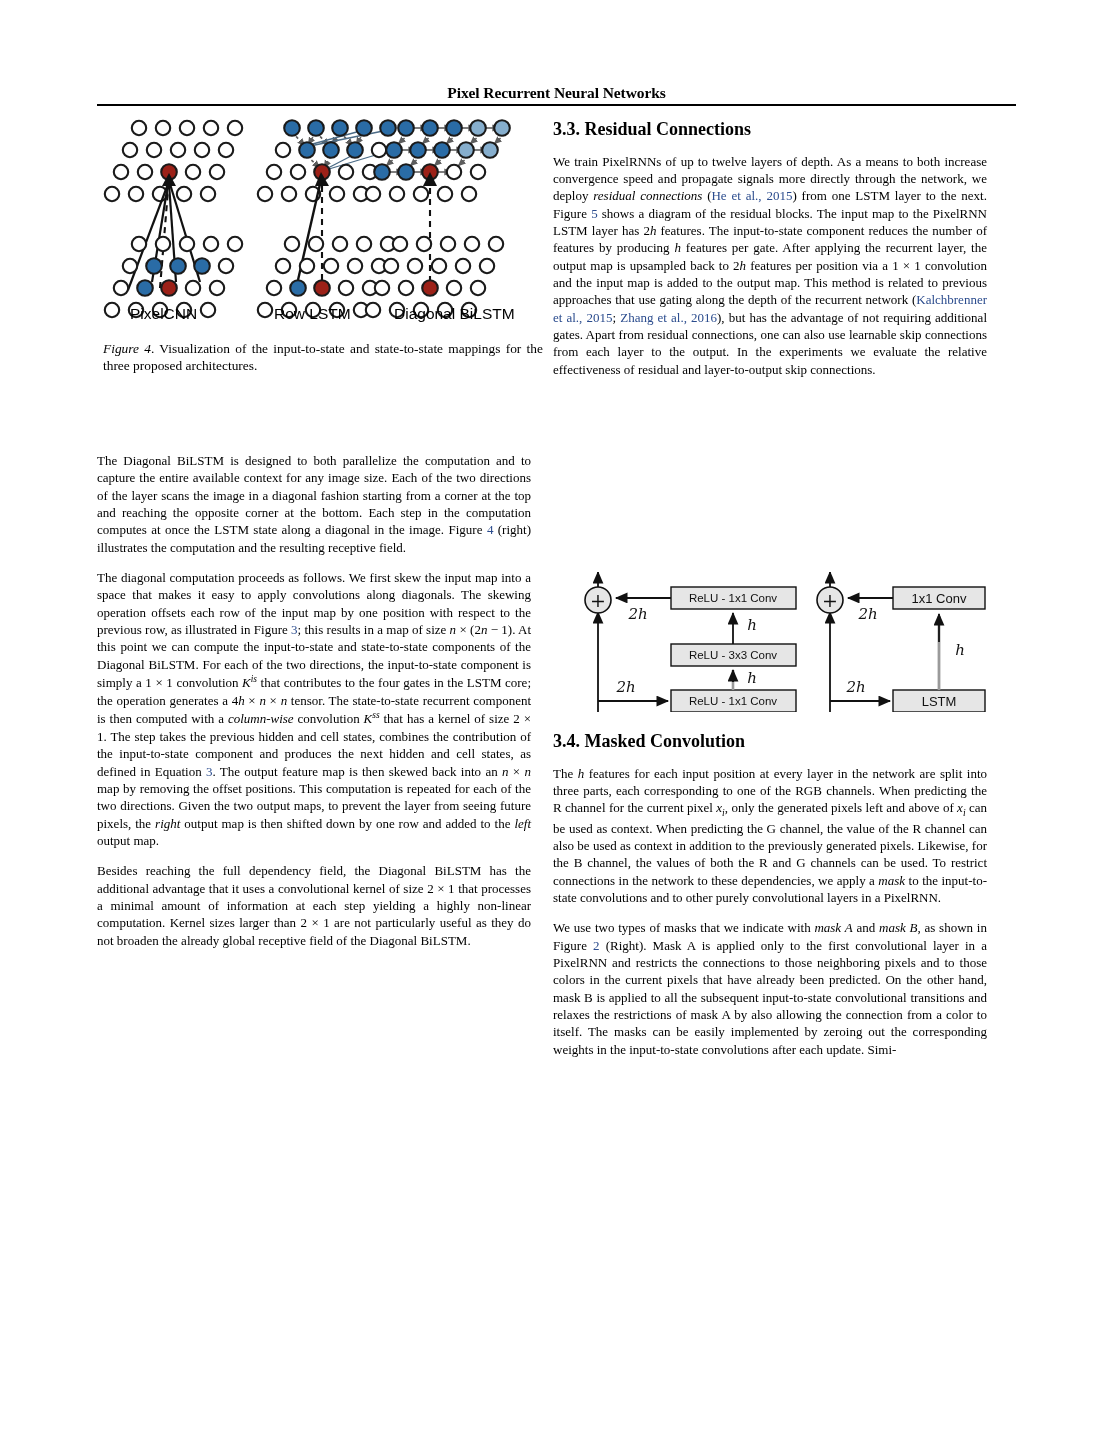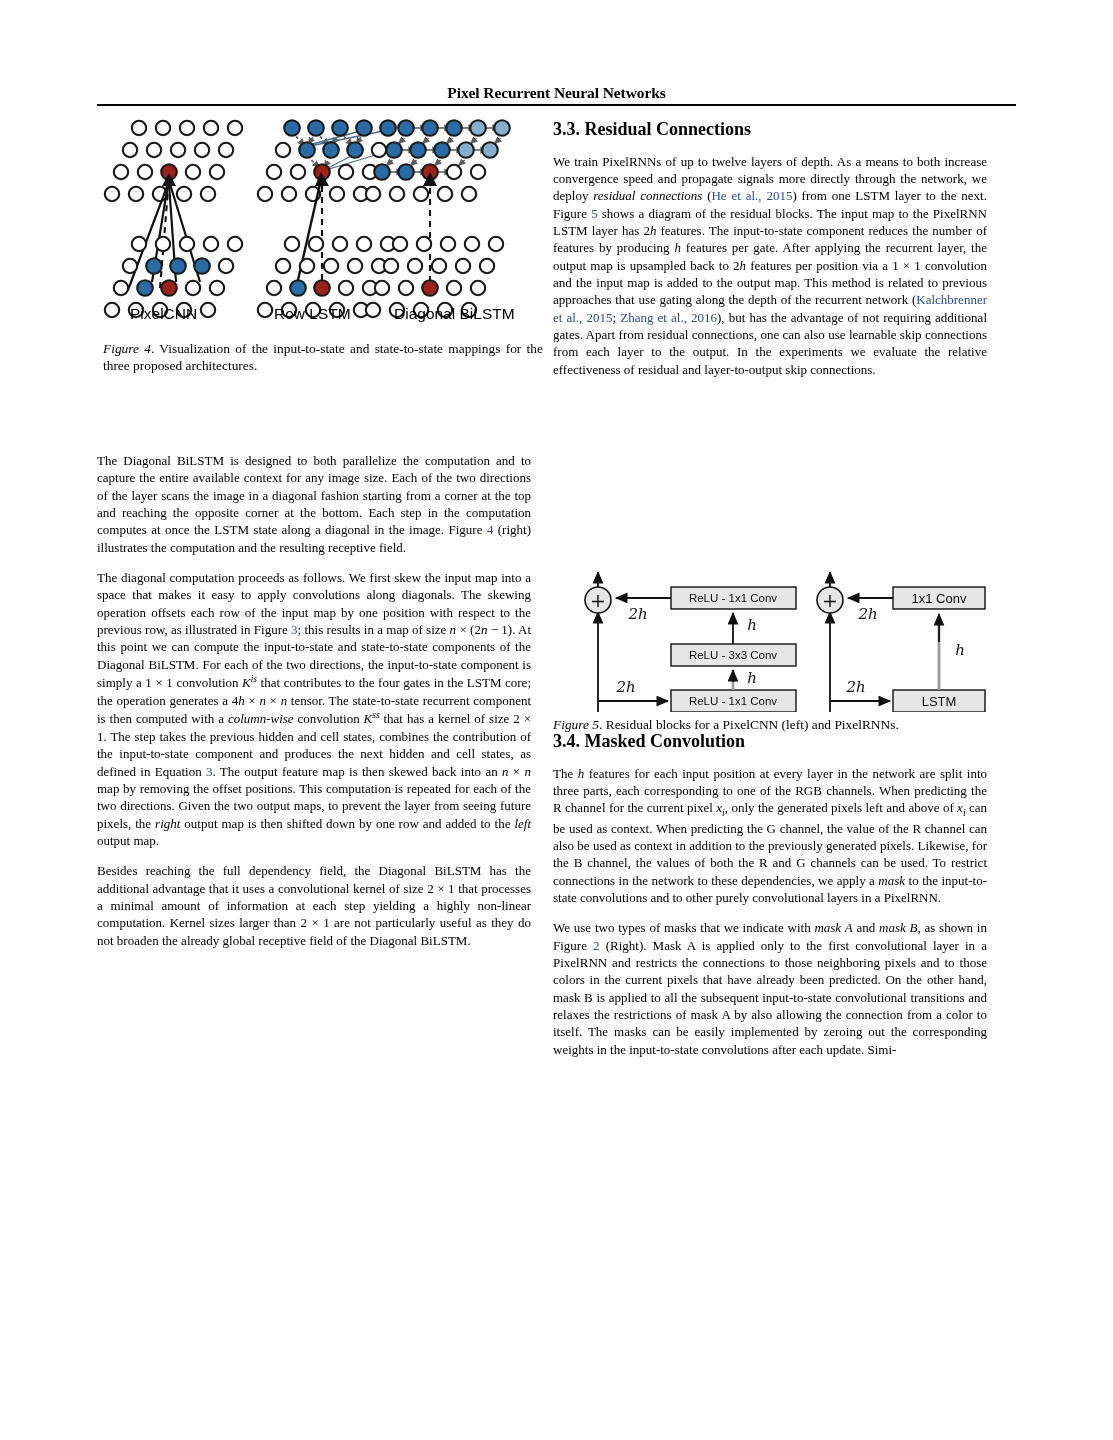--- a/index.html
+++ b/index.html
@@ -465,21 +465,20 @@
 
       <line x1="151" y1="118" x2="151" y2="44" stroke="#9a9a9a" stroke-width="2.8"></line>
       <line x1="151" y1="70" x2="151" y2="42" stroke="#111" stroke-width="1.8" marker-end="url(#a5)"></line>
       <text x="172" y="83" text-anchor="middle" font-family="DejaVu Serif, serif" font-size="15" font-style="italic" fill="#111">h</text>
 
       <line x1="42" y1="129" x2="102" y2="129" stroke="#111" stroke-width="1.8" marker-end="url(#a5)"></line>
       <text x="68" y="120" text-anchor="middle" font-family="DejaVu Serif, serif" font-size="15" font-style="italic" fill="#111">2h</text>
     </g>
   </svg>
 
-  <p id="fig5cap" class="caption"><span class="fignum">Figure 5</span><span>. Residual blocks for a PixelCNN (left) and PixelRNNs.</span></p>
 
   <div id="rc-bottom">
     <h2 class="section">3.4. Masked Convolution</h2>
 
     <p class="body">The <span class="mathi">h</span> features for each input position at every layer in the network are split into three parts, each corresponding to one of the RGB channels. When predicting the R channel for the current pixel <span class="mathi">x<sub style="font-style:italic;font-size:0.74em;">i</sub></span>, only the generated pixels left and above of <span class="mathi">x<sub style="font-style:italic;font-size:0.74em;">i</sub></span> can be used as context. When predicting the G channel, the value of the R channel can also be used as context in addition to the previously generated pixels. Likewise, for the B channel, the values of both the R and G channels can be used. To restrict connections in the network to these dependencies, we apply a <span class="it">mask</span> to the input-to-state convolutions and to other purely convolutional layers in a PixelRNN.</p>
 
     <p class="body">We use two types of masks that we indicate with <span class="it">mask A</span> and <span class="it">mask B</span>, as shown in Figure <span class="cite">2</span> (Right). Mask A is applied only to the first convolutional layer in a PixelRNN and restricts the connections to those neighboring pixels and to those colors in the current pixels that have already been predicted. On the other hand, mask B is applied to all the subsequent input-to-state convolutional transitions and relaxes the restrictions of mask A by also allowing the connection from a color to itself. The masks can be easily implemented by zeroing out the corresponding weights in the input-to-state convolutions after each update. Simi-</p>
   </div>
 
 </div>

